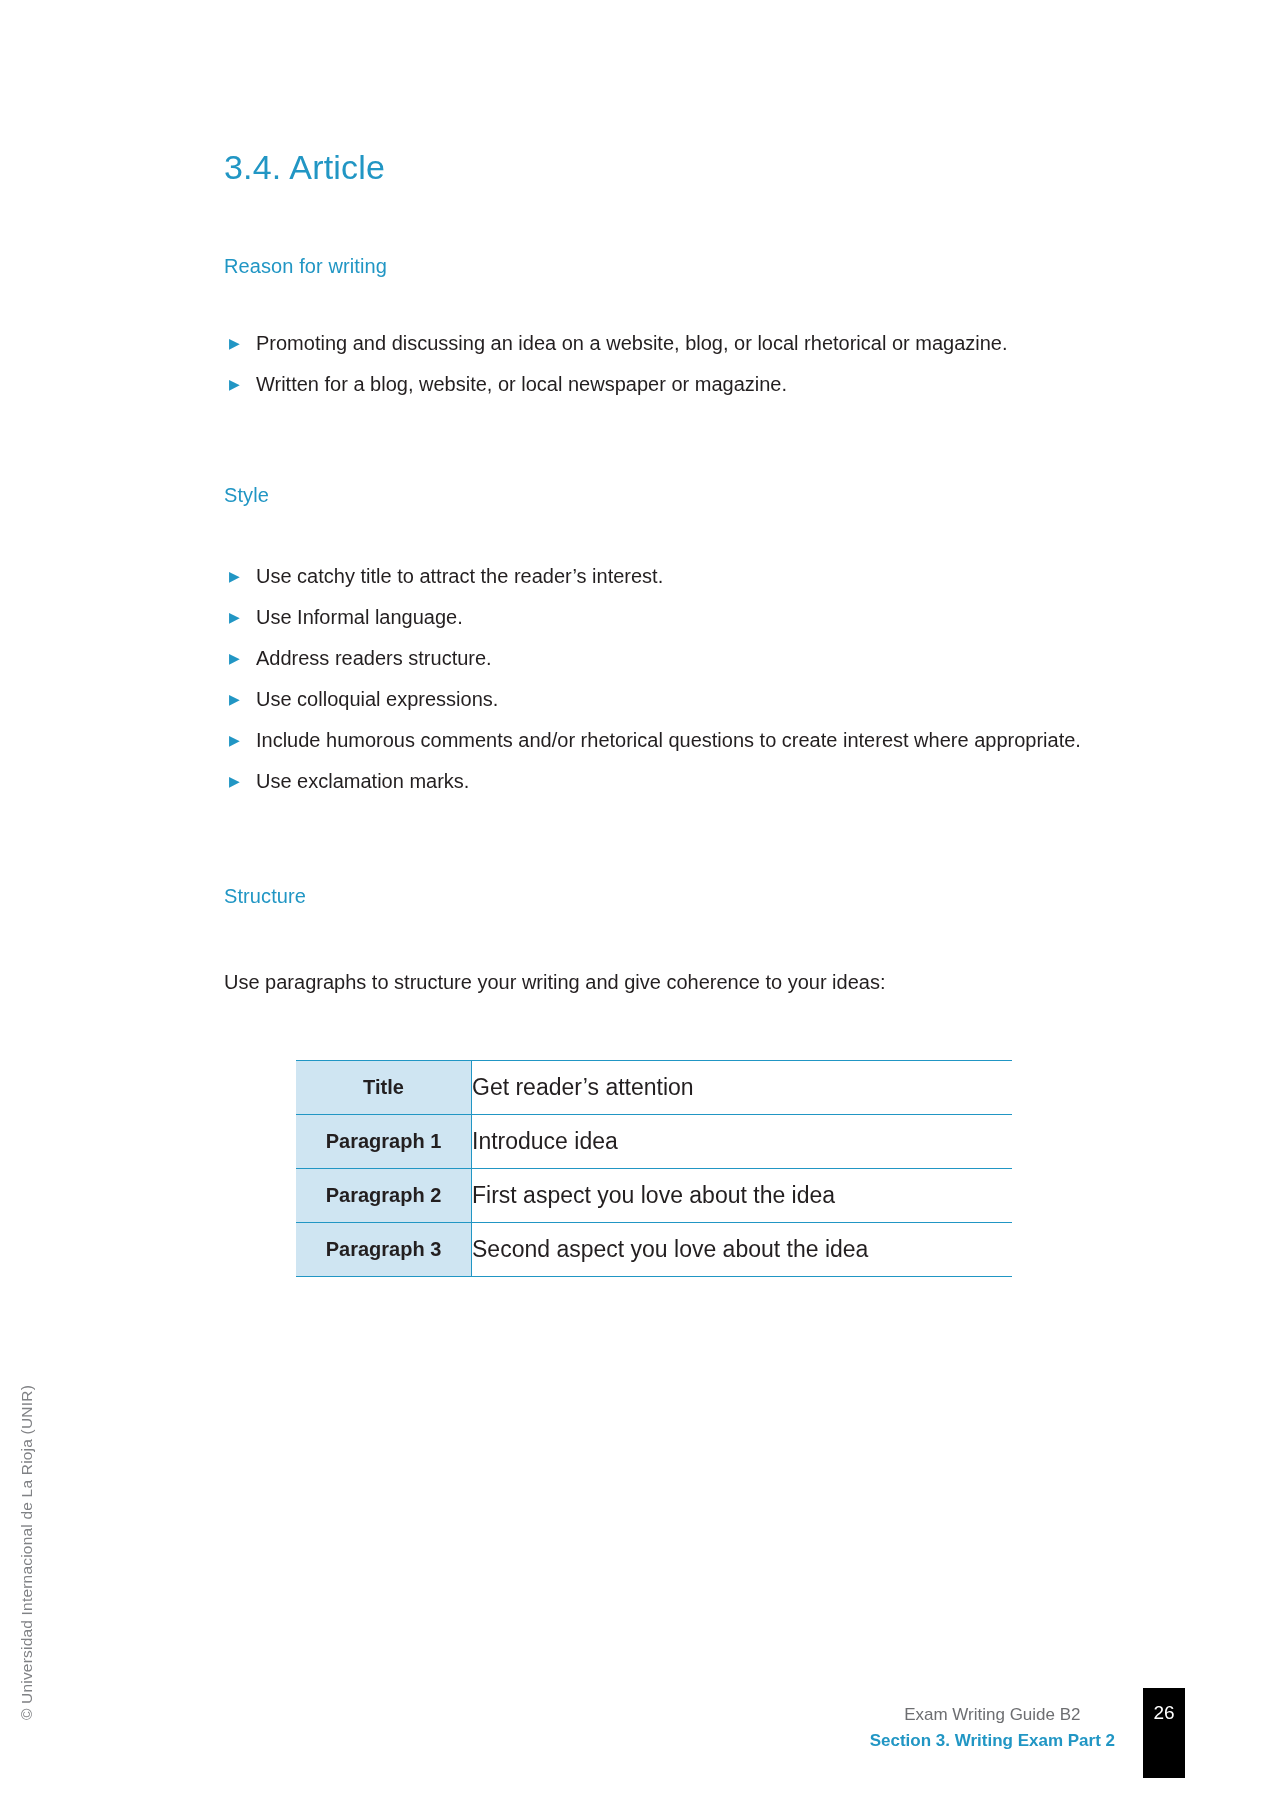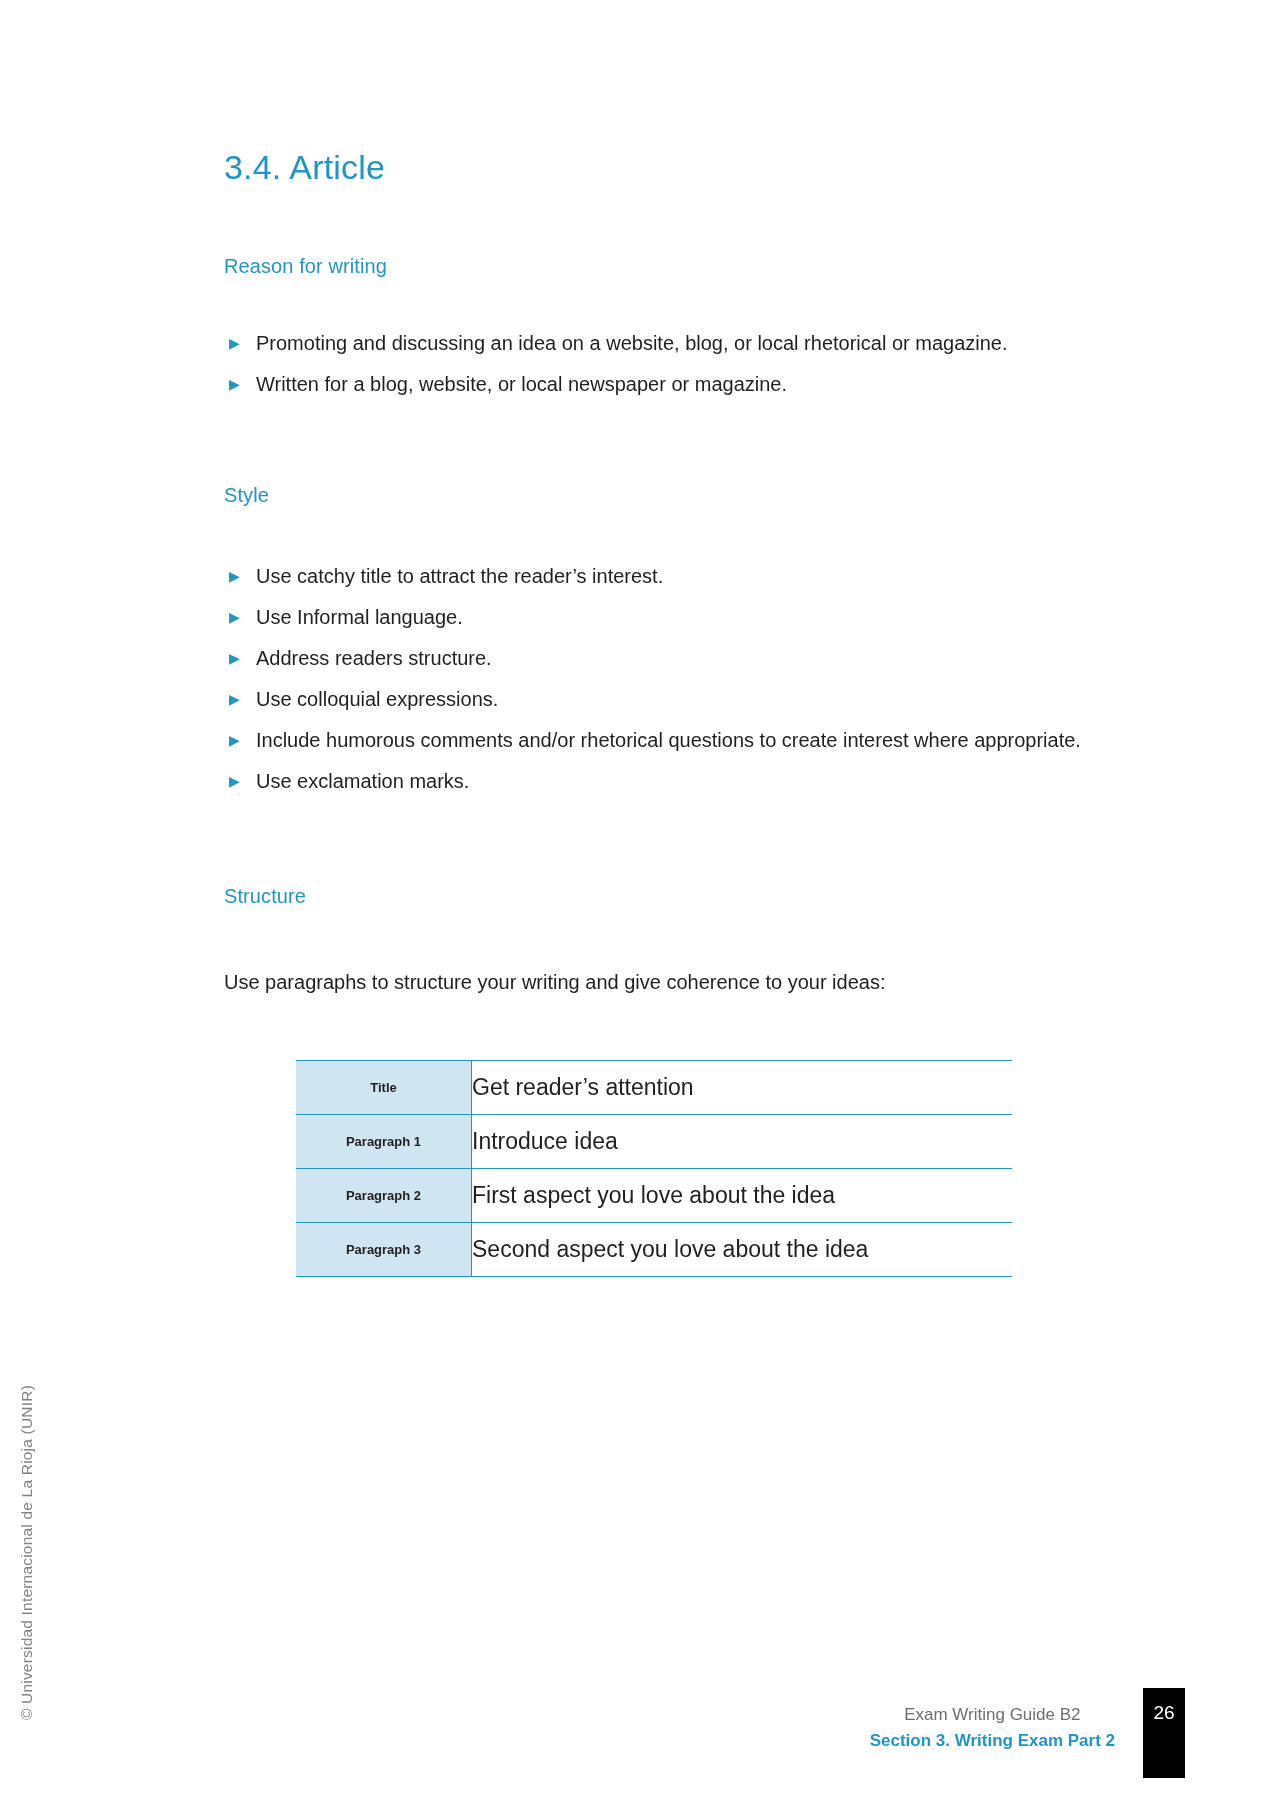--- a/index.html
+++ b/index.html
@@ -103,21 +103,21 @@
     border-bottom: 1px solid #2196c4;
     padding: 0;
     height: 53px;
     vertical-align: middle;
   }
   td.label {
     background: #cfe5f2;
     width: 175px;
     text-align: center;
     font-weight: bold;
-    font-size: 13px;
+    font-size: 20px;
     color: #231f20;
     border-right: 1px solid #2196c4;
   }
   td.value {
     padding-left: 16px;
     font-size: 23px;
     color: #231f20;
   }
 
   .footer {

